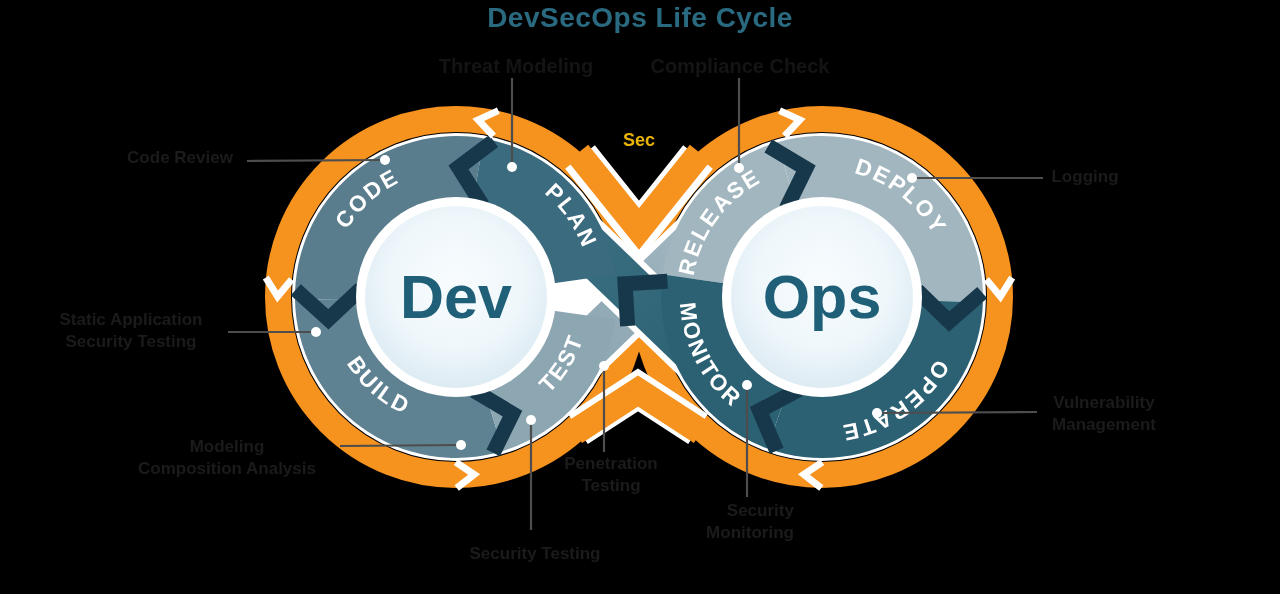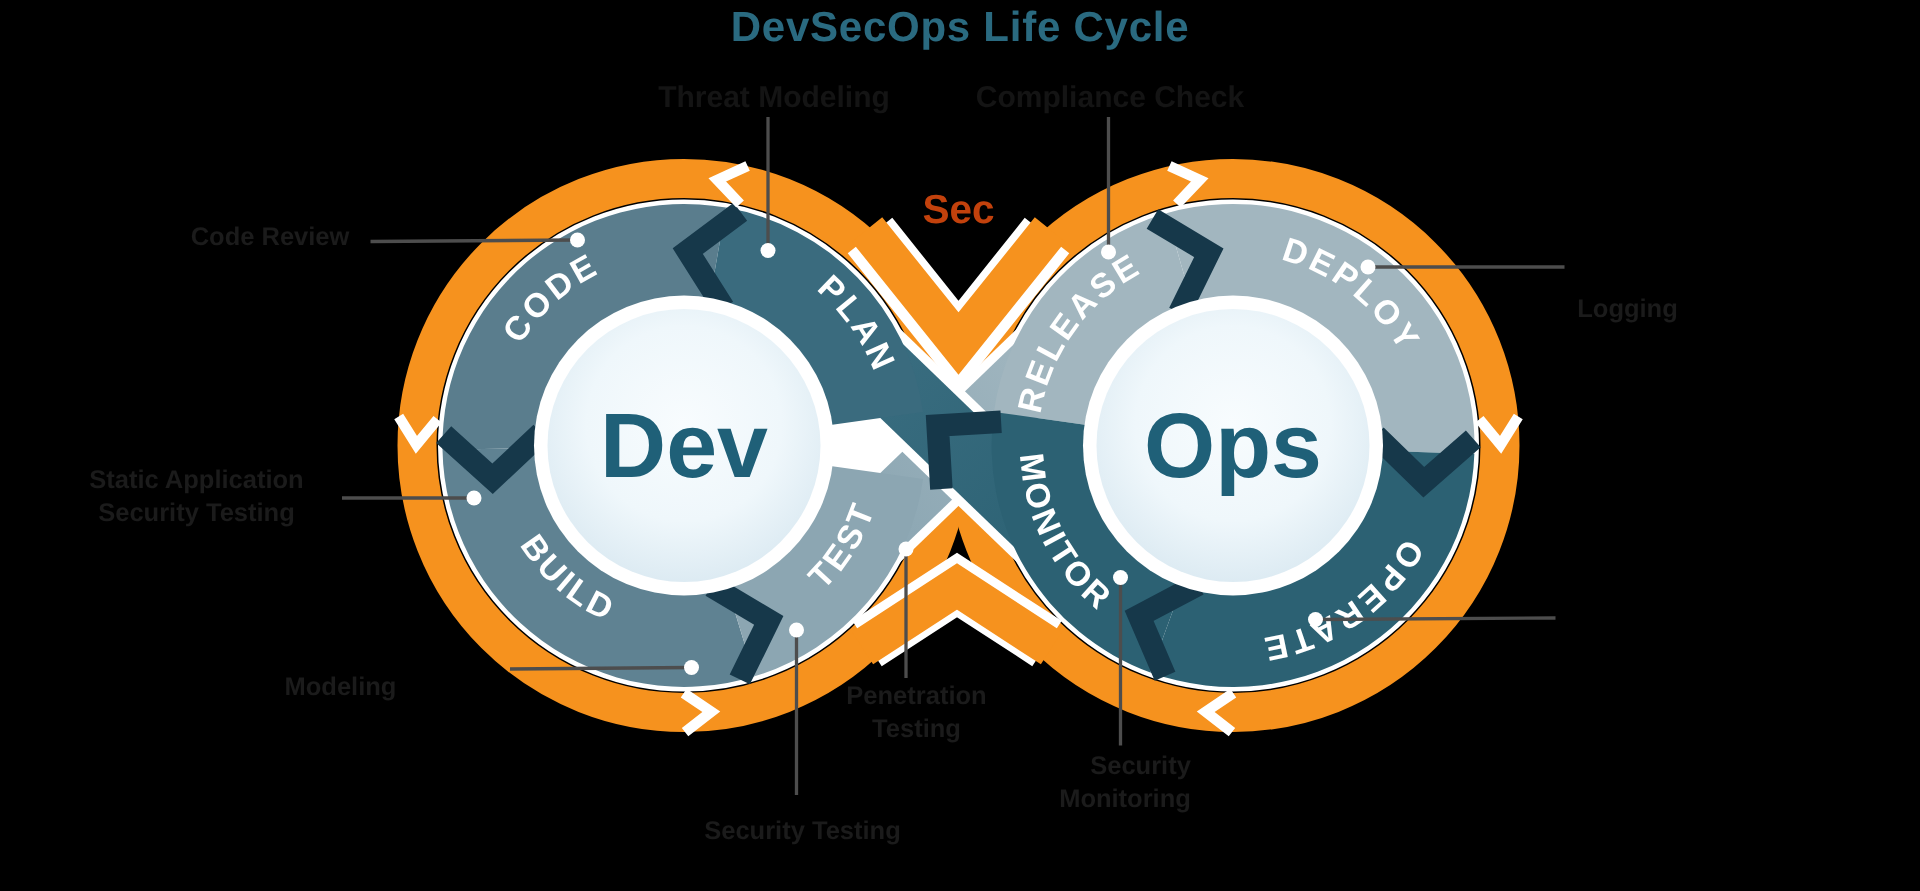--- a/index.html
+++ b/index.html
@@ -3,21 +3,21 @@
 <meta charset="utf-8">
 <style>
   html,body{margin:0;padding:0;background:#000;}
   #stage{
     position:relative;width:1280px;height:594px;background:#000;overflow:hidden;
     font-family:"Liberation Sans","DejaVu Sans",sans-serif;
   }
   .abs{position:absolute;transform:translate(-50%,-50%);white-space:nowrap;text-align:center;}
   .title{font-size:28px;font-weight:800;color:#2A6A80;letter-spacing:.5px;}
   .gate{font-size:20px;font-weight:700;color:#141414;}
-  .sec{font-size:27px;font-weight:800;color:#c2410c;}
+  .sec{font-size:18px;font-weight:800;color:#eab308;}
   .lbl{font-size:17px;font-weight:700;color:#1b1b1b;line-height:1.28;}
   .lbl span{display:block;}
   svg{position:absolute;left:0;top:0;}
   .stageTxt{font-weight:bold;font-size:22.5px;fill:#ffffff;letter-spacing:2.2px;}
   .centerTxt{font-weight:bold;font-size:61px;fill:#1F6078;}
   .leader{stroke:#4d4d4d;stroke-width:2.2;fill:none;}
   .dot{fill:#ffffff;}
   .chev{stroke:#16384A;stroke-width:15;fill:none;}
   .notch{stroke:#ffffff;stroke-width:7;fill:none;}
 </style>
@@ -160,29 +160,34 @@
 
   <div class="abs lbl" style="left:180px;top:158px;text-align:center;">
     <span>Code Review</span>
   </div>
   <div class="abs lbl" style="left:131px;top:331px;">
     <span>Static Application</span>
     <span>Security Testing</span>
   </div>
   <div class="abs lbl" style="left:227px;top:458px;">
     <span>Modeling</span>
+    <span>Composition Analysis</span>
   </div>
   <div class="abs lbl" style="left:611px;top:475px;">
     <span>Penetration</span>
     <span>Testing</span>
   </div>
   <div class="abs lbl" style="left:535px;top:554px;">
     <span>Security Testing</span>
   </div>
   <div class="abs lbl" style="left:750px;top:522px;text-align:right;">
     <span>Security</span>
     <span>Monitoring</span>
   </div>
-  <div class="abs lbl" style="left:1085px;top:177px;margin-top:29px;">
+  <div class="abs lbl" style="left:1085px;top:177px;">
     <span>Logging</span>
+  </div>
+  <div class="abs lbl" style="left:1104px;top:414px;">
+    <span>Vulnerability</span>
+    <span>Management</span>
   </div>
 
 </div>
 
 </body></html>

